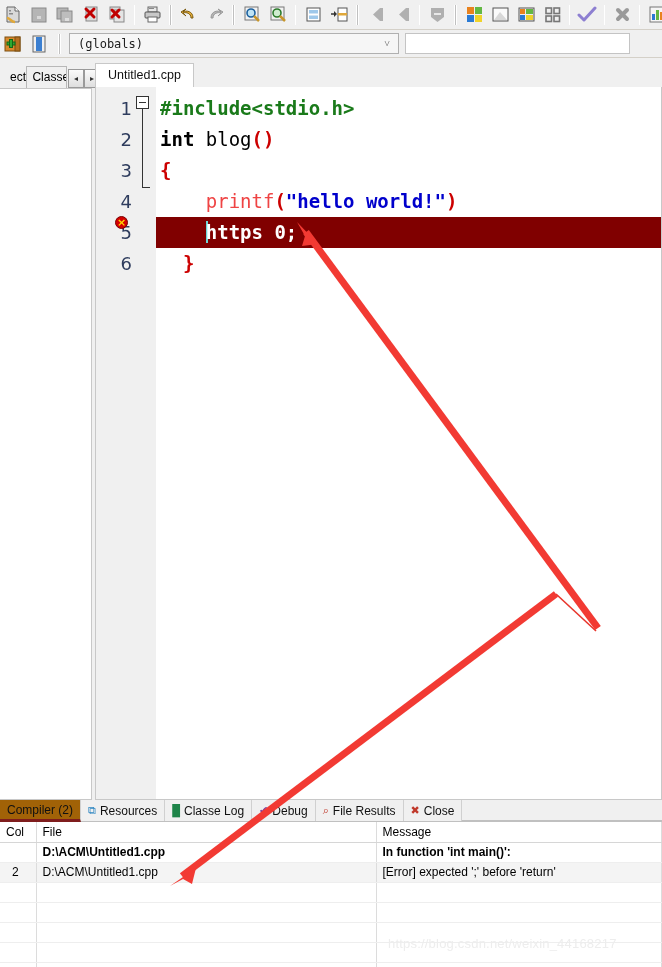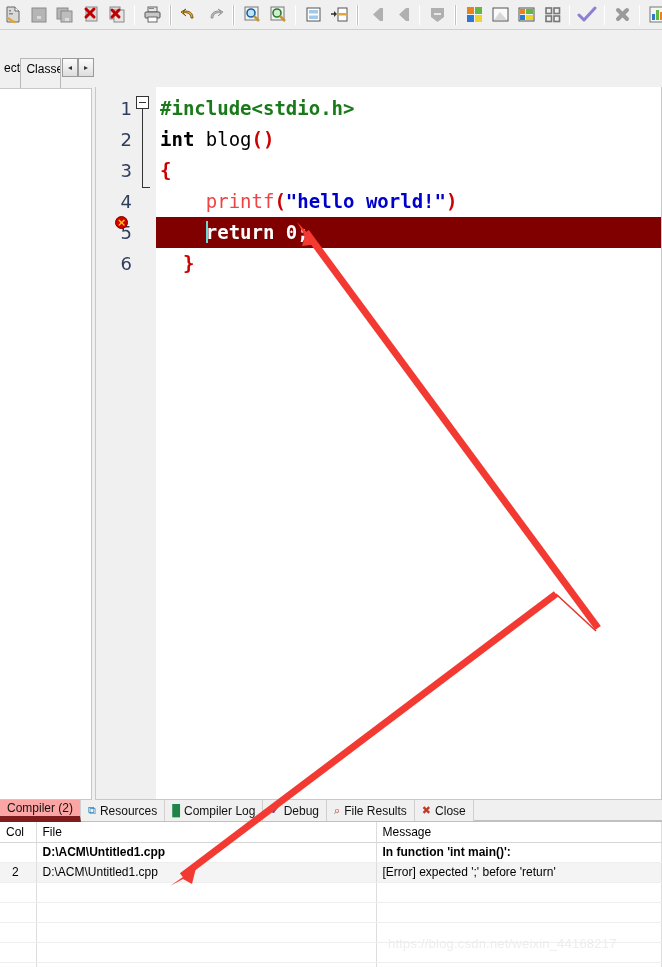--- a/index.html
+++ b/index.html
@@ -52,24 +52,24 @@
     color: #202020;
     position: relative;
   }
   .combo-text { flex: 1 1 auto; white-space: nowrap; overflow: hidden; }
   .combo-arrow {
     width: 18px; text-align: center; color: #555; font-size: 10px;
   }
 
   
   #left-tabs {
-    position: absolute; left: 2px; top: 58px;
+    position: absolute; left: 8px; top: 58px;
     width: 92px; height: 30px;
     background: #f0f0f0;
-    display: flex; 
+    display: flex; align-items: flex-end;
     font-size: 12px;
   }
   .ltab {
     padding: 3px 4px 4px 2px;
     white-space: nowrap; overflow: hidden;
     color: #000;
   }
   .ltab.boxed {
     border: 1px solid #b8b8b8;
     border-bottom: none;
@@ -223,22 +223,22 @@
   .btab {
     display: flex; align-items: center; gap: 4px;
     padding: 0 7px;
     font-size: 12px;
     color: #111;
     border-right: 1px solid #d0d0d0;
     background: #f0f0f0;
     white-space: nowrap;
   }
   .btab.sel {
-    background: #fca5a5;
-    border-bottom: 6px solid #7f1d1d;
+    background: #a16207;
+    border-bottom: 3px solid #7f1d1d;
     margin-bottom: -1px;
   }
   .btab-filler { flex: 1 1 auto; border-bottom: 1px solid #c0c0c0; }
 
   
   #results {
     position: absolute; left: 0; top: 822px;
     width: 662px; height: 145px;
     background: #ffffff;
     overflow: hidden;
@@ -456,31 +456,59 @@
       <svg width="19" height="19" viewBox="0 0 19 19">
         <rect x="2" y="2" width="15" height="15" fill="#f6f6f6" stroke="#777"></rect>
         <rect x="4" y="9" width="3" height="6" fill="#2a7ad4"></rect>
         <rect x="8" y="5" width="3" height="10" fill="#63b843"></rect>
         <rect x="12" y="7" width="3" height="8" fill="#e8821e"></rect>
       </svg>
     </div>
 
   </div>
 
+  <div class="toolbar-row" id="toolbar-second">
+    <div class="tb-btn">
+      <svg width="20" height="20" viewBox="0 0 20 20">
+        <rect x="2" y="3" width="15" height="14" fill="#d9892c" stroke="#7a4e10"></rect>
+        <rect x="12" y="3" width="5" height="14" fill="#b8701f" stroke="#7a4e10"></rect>
+        <g fill="#2fa82f" stroke="#176617">
+          <rect x="4" y="8" width="8" height="3"></rect>
+            <rect x="6.5" y="5.5" width="3" height="8"></rect>
+        </g>
+      </svg>
+    </div>
+    <div class="tb-btn">
+      <svg width="18" height="20" viewBox="0 0 18 20">
+        <rect x="3" y="2" width="12" height="16" fill="#f0f0f0" stroke="#666"></rect>
+        <rect x="6" y="3" width="6" height="14" fill="#3b7fd1"></rect>
+      </svg>
+    </div>
+    <div class="tb-sep dbl" style="margin-left:6px"></div>
+    <div class="combo" style="width:330px;margin-left:4px">
+      <div class="combo-text">(globals)</div>
+      <div class="combo-arrow">˅</div>
+    </div>
+    <div class="combo" style="width:225px;margin-left:6px;border-color:#c4c4c4;background:#fff"></div>
+  </div>
 
   <div id="left-tabs">
     <div class="ltab">ect</div>
     <div class="ltab boxed">Classe</div>
     <div class="spin-group">
       <div class="spin">◂</div>
       <div class="spin">▸</div>
     </div>
   </div>
   <div id="left-panel"></div>
 
+  <div id="editor-tabbar">
+    <div class="etab">Untitled1.cpp</div>
+    <div class="etab-filler"></div>
+  </div>
 
   <div id="editor">
     <div id="gutter">
         <div class="lnum" style="top: 6px; left: 0px;">1</div>
         <div class="lnum" style="top: 37px; left: 0px;">2</div>
         <div class="lnum" style="top: 68px; left: 0px;">3</div>
         <div class="lnum" style="top: 99px; left: 0px;">4</div>
         <div class="lnum" style="top: 130px; left: 0px;">5</div>
         <div class="lnum" style="top: 161px; left: 0px;">6</div>
       </div>
@@ -491,36 +519,36 @@
       <div id="fold-box"></div>
       <div id="fold-line"></div>
       <div id="fold-foot"></div>
     </div>
 
     <div id="code-lines">
         <div class="code-line" style="top: 6px; left: 60px; width: 602px;"><span class="code-text"><span class="k-pre">#include&lt;stdio.h&gt;</span></span></div>
         <div class="code-line" style="top: 37px; left: 60px; width: 602px;"><span class="code-text"><span class="k-key">int</span><span class="k-plain"> </span><span class="k-id">blog</span><span class="k-par">()</span></span></div>
         <div class="code-line" style="top: 68px; left: 60px; width: 602px;"><span class="code-text"><span class="k-par">{</span></span></div>
         <div class="code-line" style="top: 99px; left: 60px; width: 602px;"><span class="code-text"><span class="k-plain">    printf</span><span class="k-par">(</span><span class="k-str">"hello world!"</span><span class="k-par">)</span></span></div>
-        <div class="code-line errline" style="top: 130px; left: 60px; width: 602px;"><span class="code-text">    <span class="caret"></span><span class="k-key">return</span><span class="k-plain"> </span><span class="k-num">0;</span></span></div>
+        <div class="code-line errline" style="top: 130px; left: 60px; width: 602px;"><span class="code-text">    <span class="caret"></span><span class="k-key">https</span><span class="k-plain"> </span><span class="k-num">0;</span></span></div>
         <div class="code-line" style="top: 161px; left: 60px; width: 602px;"><span class="code-text"><span class="k-par">  }</span></span></div>
       </div>
   </div>
 
   <div id="bottom-tabbar">
       <div class="btab sel">
         <span>Compiler (2)</span>
       </div>
       <div class="btab">
         <span style="font-size: 11px; line-height: 1; color: rgb(46, 134, 193);">⧉</span>
         <span>Resources</span>
       </div>
       <div class="btab">
         <span style="font-size: 11px; line-height: 1; color: rgb(30, 132, 73);">█</span>
-        <span>Compiler Log</span>
+        <span>Classe Log</span>
       </div>
       <div class="btab">
         <span style="font-size: 11px; line-height: 1; color: rgb(125, 60, 152);">✔</span>
         <span>Debug</span>
       </div>
       <div class="btab">
         <span style="font-size: 11px; line-height: 1; color: rgb(192, 57, 43);">⌕</span>
         <span>File Results</span>
       </div>
       <div class="btab">

